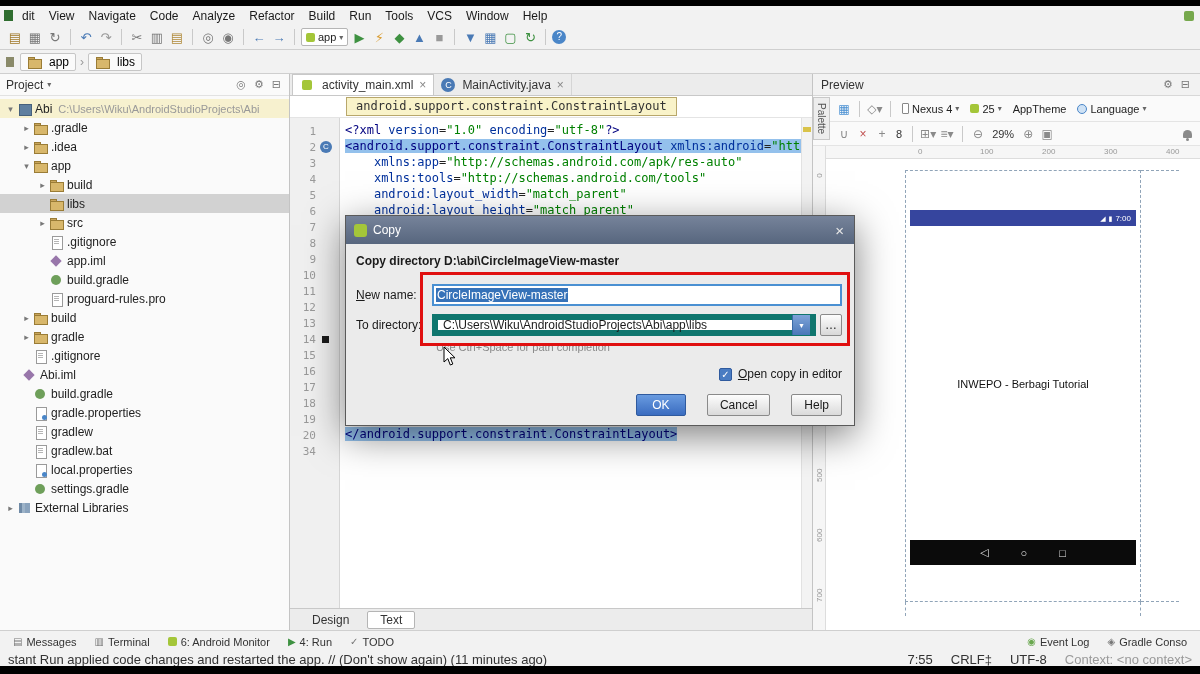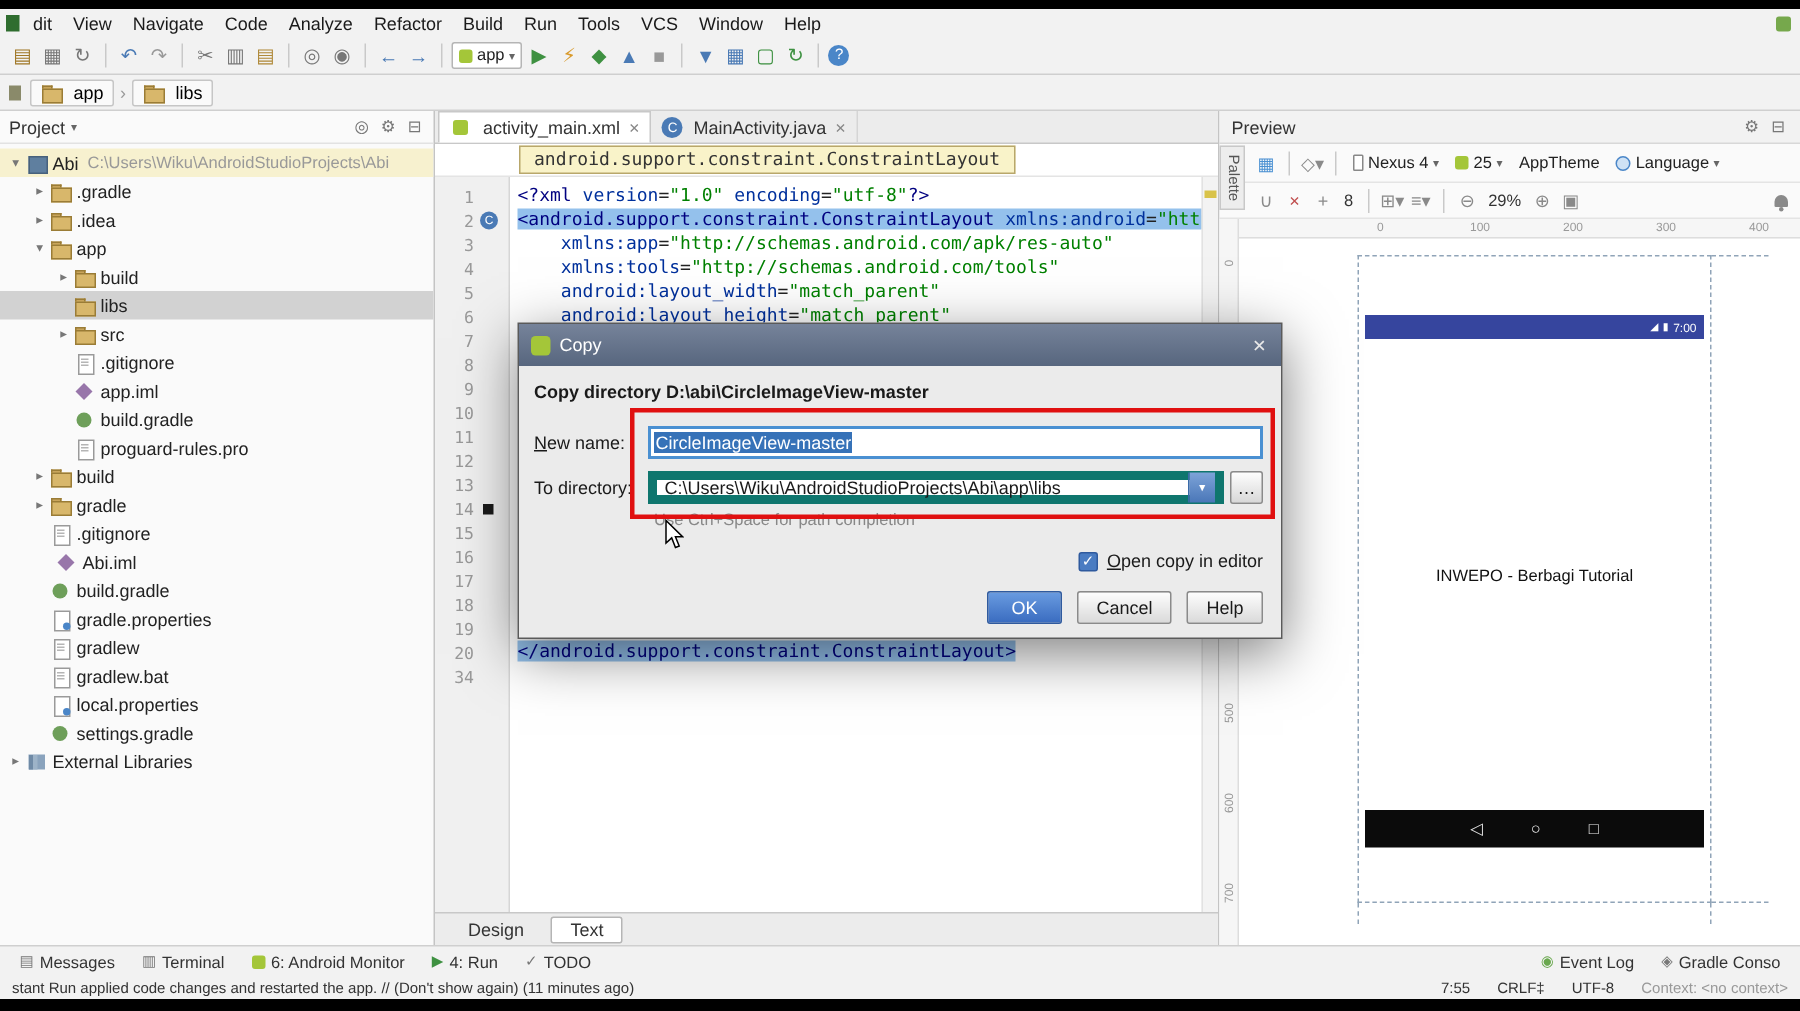--- a/index.html
+++ b/index.html
@@ -100,21 +100,21 @@
 .phone-status{position:absolute;left:97px;top:64px;width:226px;height:16px;background:#36459e;display:flex;align-items:center;justify-content:flex-end;gap:3px;padding-right:5px;color:#fff}
 .ps-ic{font-size:7px;line-height:1}
 .phone-clock{font-size:8px}
 .phone-text{position:absolute;left:97px;top:232px;width:226px;text-align:center;font-size:11px;color:#111}
 .phone-nav{position:absolute;left:97px;top:394px;width:226px;height:25px;background:#0b0b0b;display:flex;align-items:center;justify-content:center;gap:32px}
 .nav-ic{color:#e8e8e8;font-size:11px}
 .bottombar{height:22px;flex:none;display:flex;align-items:center;background:#f2f2f2;border-top:1px solid #cfcfcf;font-size:11px;color:#333;padding:0 4px}
 .bb-left,.bb-right{display:flex;align-items:center}
 .bw-item{display:flex;align-items:center;gap:4px;padding:0 9px;cursor:default;white-space:nowrap}
 .bw-ic{font-size:10px;color:#777}
-.statusbar{height:14px;flex:none;display:flex;align-items:center;background:#f2f2f2;font-size:10px;color:#333;padding:0 8px}
+.statusbar{height:14px;flex:none;display:flex;background:#f2f2f2;font-size:13px;color:#333;padding:0 8px}
 .sb-item{margin-left:18px;white-space:nowrap}
 .sb-item.dim{color:#999}
 .status-msg{white-space:nowrap;overflow:hidden}
 .palette-tab{position:absolute;left:813px;top:97px;z-index:5;writing-mode:vertical-rl;font-size:10px;color:#555;background:#ededed;border:1px solid #c8c8c8;padding:5px 1px;line-height:13px;cursor:default}
 .dialog{position:absolute;left:345px;top:215px;width:510px;height:211px;background:#ebebeb;border:1px solid #5a5a5a;box-shadow:0 10px 36px rgba(0,0,0,.5);z-index:40;font-size:12px;color:#1a1a1a}
 .dtitle{height:28px;display:flex;align-items:center;gap:6px;padding:0 8px;background:linear-gradient(#76839a,#57667e);color:#fff}
 .dico{width:13px;height:13px;background:#a4c639;border-radius:3px;flex:none}
 .dclose{font-size:15px;color:#e8e8e8;padding:0 2px;cursor:default;margin-left:auto}
 .dbody{position:relative;padding:10px 12px 0 10px;height:183px}
 .dmsg{font-weight:bold;margin-bottom:16px}
@@ -124,21 +124,21 @@
 .mnemonic::first-letter{text-decoration:underline}
 .dfield-name{flex:1;height:22px;background:#fff;border:2px solid #4a90d2;display:flex;align-items:center;padding:0 2px;font-size:12px;min-width:0}
 .selected-text{background:#3672b8;color:#fff;padding:0 1px;white-space:nowrap}
 .dcombo{flex:1;height:22px;background:#fff;border:6px solid #0f766e;display:flex;align-items:center;min-width:0}
 .dcombo-text{flex:1;padding:0 5px;white-space:nowrap;overflow:hidden;min-width:0}
 .dcombo-btn{width:18px;height:20px;flex:none;background:linear-gradient(#7da3d8,#4a77b8);color:#fff;font-size:7px;display:flex;align-items:center;justify-content:center;border-left:1px solid #3a6aa8;cursor:default}
 .dbrowse{width:22px;height:22px;flex:none;margin-left:4px;border:1px solid #8a8a8a;background:linear-gradient(#fdfdfd,#d8d8d8);text-align:center;line-height:20px;border-radius:2px;cursor:default}
 .dhint{color:#888;font-size:11px;margin-left:80px;margin-top:-3px}
 .dcheckrow{display:flex;justify-content:flex-end;align-items:center;gap:6px;margin-top:14px}
 .dcheck{width:13px;height:13px;flex:none;background:#4a7cc2;border:1px solid #2f5a9e;color:#fff;font-size:10px;line-height:11px;text-align:center;border-radius:2px;cursor:default}
-.dbuttons{display:flex;justify-content:flex-end;gap:10px;margin-top:13px}
+.dbuttons{display:flex;justify-content:flex-end;gap:21px;margin-top:13px}
 .dbtn{height:22px;min-width:50px;padding:0 12px;border:1px solid #8a8a8a;background:linear-gradient(#fdfdfd,#dadada);text-align:center;line-height:20px;border-radius:2px;cursor:default}
 .dbtn.primary{background:linear-gradient(#699be0,#3a6cc0);border-color:#2f5a9e;color:#fff}
 .red-annotation{position:absolute;left:74px;top:28px;width:430px;height:74px;border:3px solid #e01010;pointer-events:none}
 .cursor{position:absolute;left:443px;top:346px;width:13px;height:20px;z-index:55}
 </style>
 </head>
 <body>
 
 <div class="stage">
   <div class="window">
@@ -291,21 +291,21 @@
             <div class="tree-row" style="padding-left: 20px;">
               <span class="arrow">▸</span>
               <span class="ic ic-folder"></span>
               <span class="tlabel">gradle</span>
             </div>
             <div class="tree-row" style="padding-left: 20px;">
               <span class="arrow"></span>
               <span class="ic ic-file"></span>
               <span class="tlabel">.gitignore</span>
             </div>
-            <div class="tree-row" style="padding-left: 24px;">
+            <div class="tree-row" style="padding-left: 9px;">
               <span class="arrow"></span>
               <span class="ic ic-iml"></span>
               <span class="tlabel">Abi.iml</span>
             </div>
             <div class="tree-row" style="padding-left: 20px;">
               <span class="arrow"></span>
               <span class="ic ic-gradle"></span>
               <span class="tlabel">build.gradle</span>
             </div>
             <div class="tree-row" style="padding-left: 20px;">

